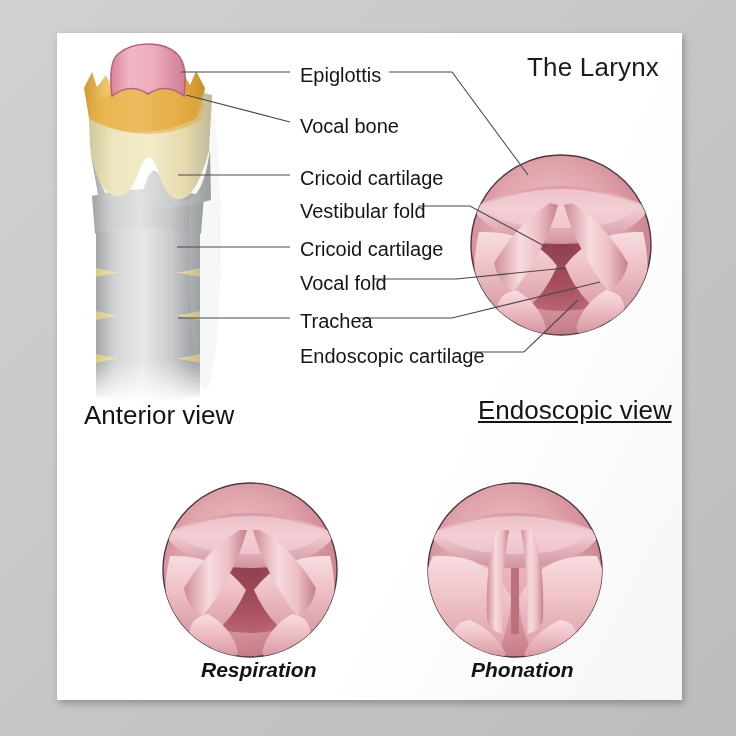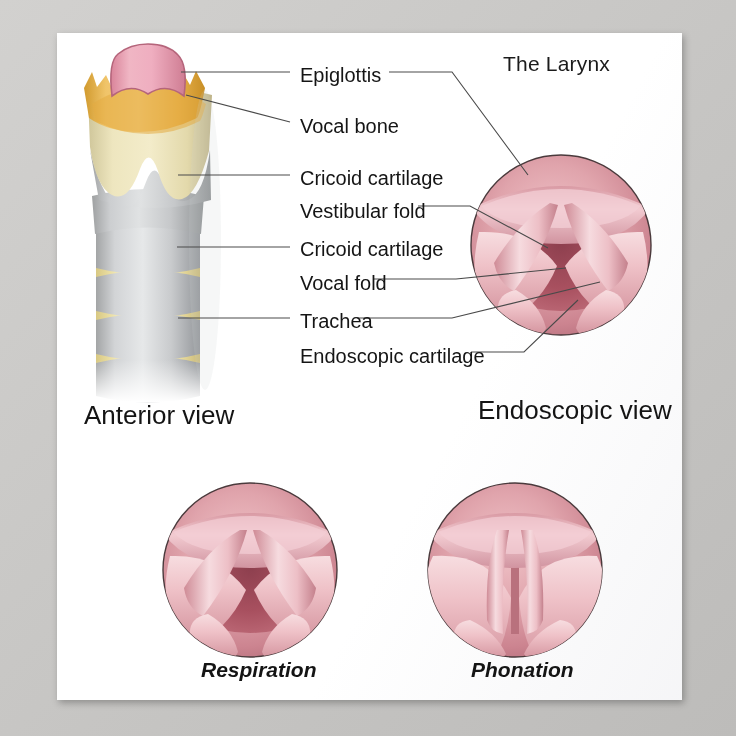--- a/index.html
+++ b/index.html
@@ -32,23 +32,23 @@
   #poster::after {
     content: "";
     position: absolute;
     inset: 0;
     background: linear-gradient(118deg, rgba(255,255,255,0) 0%, rgba(255,255,255,0) 62%, rgba(244,244,246,0.85) 100%);
     pointer-events: none;
   }
   
   #title {
     position: absolute;
-    left: 503px;
+    left: 527px;
     top: 52px;
-    font-size: 21px;
+    font-size: 26px;
     color: #1b1b1b;
     letter-spacing: .2px;
     white-space: nowrap;
   }
   
   .label {
     position: absolute;
     left: 300px;
     font-size: 20px;
     color: #151515;
@@ -56,21 +56,21 @@
     line-height: 1;
   }
   
   .viewcap {
     position: absolute;
     font-size: 26px;
     color: #141414;
     white-space: nowrap;
   }
   #cap-anterior { left: 84px; top: 400px; }
-  #cap-endoscopic { left: 478px; top: 395px; }
+  #cap-endoscopic { left: 478px; top: 395px; text-decoration: underline; }
   .statecap {
     position: absolute;
     font-size: 21px;
     font-style: italic;
     font-weight: bold;
     color: #141414;
     white-space: nowrap;
   }
   #cap-resp { left: 201px; top: 658px; }
   #cap-phon { left: 471px; top: 658px; }

